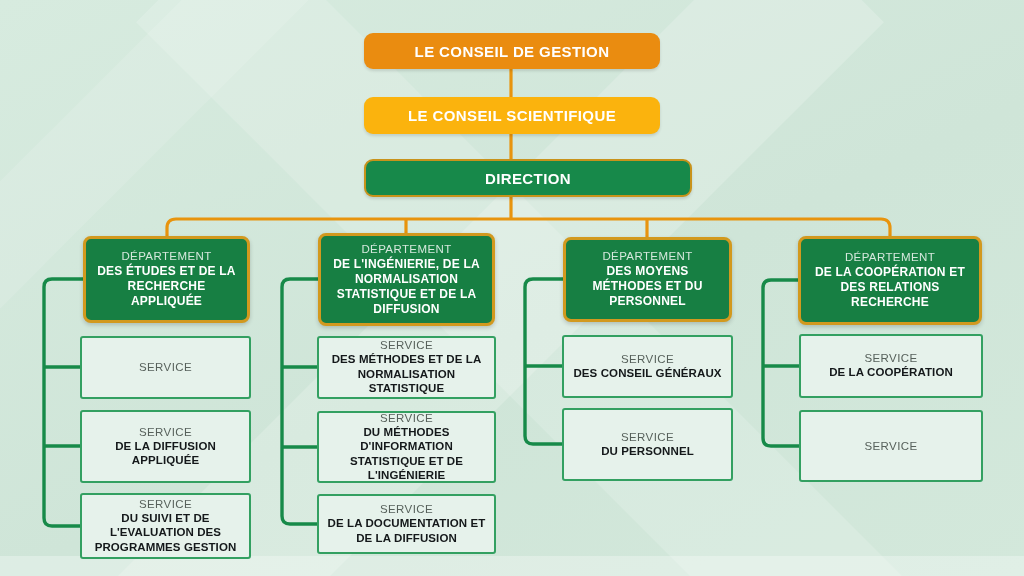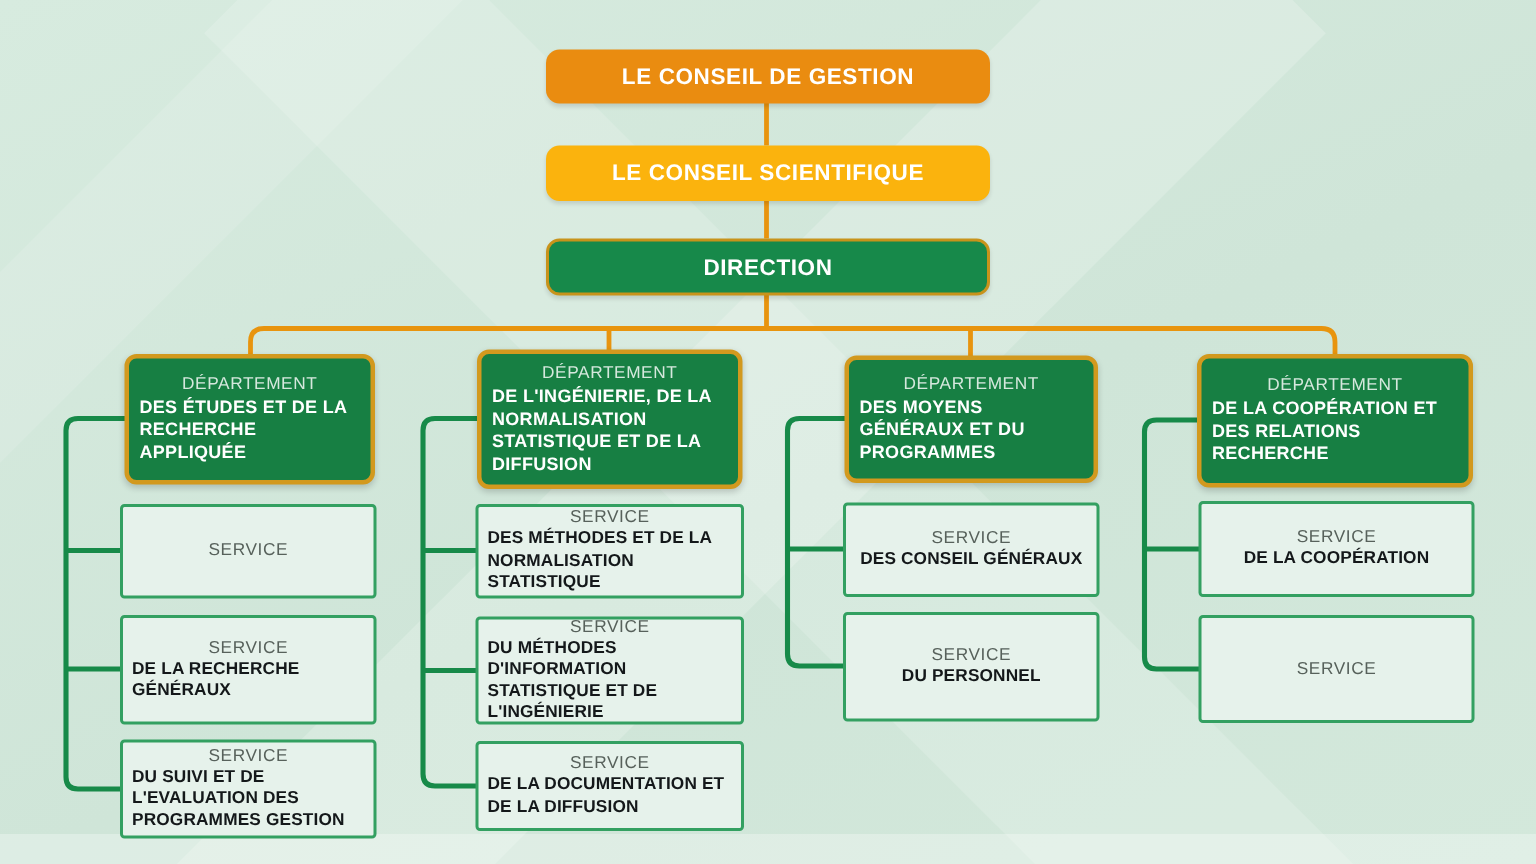--- a/index.html
+++ b/index.html
@@ -9,40 +9,40 @@
     background:linear-gradient(155deg,#d7ebdf 0%,#cfe5d8 55%,#d3e8db 100%);
   }
   .bg-band{position:absolute;background:rgba(255,255,255,0.20);pointer-events:none;}
   .band-a{width:150px;height:950px;left:420px;top:-170px;transform:rotate(45deg);}
   .band-b{width:150px;height:950px;left:450px;top:-170px;transform:rotate(-45deg);background:rgba(255,255,255,0.16);}
   .band-c{width:90px;height:600px;left:120px;top:-220px;transform:rotate(45deg);background:rgba(255,255,255,0.12);}
   .bg-bottom{position:absolute;left:0;bottom:0;width:1024px;height:20px;background:rgba(255,255,255,0.30);pointer-events:none;}
 
   #connectors{position:absolute;left:0;top:0;width:1024px;height:576px;z-index:1;pointer-events:none;}
 
-  .node{position:absolute;z-index:2;box-sizing:border-box;display:flex;align-items:center;justify-content:center;}
+  .node{position:absolute;z-index:2;box-sizing:border-box;display:flex;align-items:center;justify-content:center;text-align:center;}
   .pill{color:#fff;font-weight:bold;font-size:15px;letter-spacing:.4px;border-radius:9px;box-shadow:0 2px 3px rgba(0,0,0,0.12);}
   .pill-gestion{background:#EA8C10;}
   .pill-scientifique{background:#FBB30D;}
   .pill-direction{background:#17894A;border:2.5px solid #C8931B;}
 
   .dept{background:#177F43;border:3px solid #D2991E;border-radius:8px;color:#fff;
         flex-direction:column;padding:4px 7px;box-shadow:0 2px 4px rgba(0,0,0,0.18);}
   .dept .t{font-size:11.5px;color:rgba(255,255,255,0.82);margin-bottom:2px;letter-spacing:.4px;}
   .dept .n{font-size:12px;font-weight:bold;line-height:1.25;letter-spacing:.2px;}
 
   .svc{background:#E6F2EB;border:2px solid #33A061;border-radius:3px;flex-direction:column;
        padding:3px 6px;}
   .svc .t{font-size:11.5px;color:#57615B;margin-bottom:1px;letter-spacing:.4px;}
   .svc .n{font-size:11.5px;font-weight:bold;color:#14181A;line-height:1.26;letter-spacing:.1px;}
 
   
   #n-gestion{left:364px;top:33px;width:296px;height:36px;}
   #n-scientifique{left:364px;top:97px;width:296px;height:37px;}
-  #n-direction{left:364px;top:159px;width:296px;height:38px;}
+  #n-direction{left:364px;top:159px;width:328px;height:38px;}
 
   #d1{left:83px; top:236px;width:167px;height:87px;}
   #d2{left:318px;top:233px;width:177px;height:93px;}
   #d3{left:563px;top:237px;width:169px;height:85px;}
   #d4{left:798px;top:236px;width:184px;height:89px;}
 
   #s11{left:80px; top:336px;width:171px;height:63px;}
   #s12{left:80px; top:410px;width:171px;height:73px;}
   #s13{left:80px; top:493px;width:171px;height:66px;}
 
@@ -99,21 +99,21 @@
 
 <div id="d1" class="node dept">
   <div class="t">DÉPARTEMENT</div>
   <div class="n">DES ÉTUDES ET DE LA RECHERCHE APPLIQUÉE</div>
 </div>
 <div id="s11" class="node svc">
   <div class="t">SERVICE</div>
 </div>
 <div id="s12" class="node svc">
   <div class="t">SERVICE</div>
-  <div class="n">DE LA RECHERCHE GÉNÉRAUX</div>
+  <div class="n">DE LA DIFFUSION APPLIQUÉE</div>
 </div>
 <div id="s13" class="node svc">
   <div class="t">SERVICE</div>
   <div class="n">DU SUIVI ET DE L'EVALUATION DES PROGRAMMES GESTION</div>
 </div>
 
 <div id="d2" class="node dept">
   <div class="t">DÉPARTEMENT</div>
   <div class="n">DE L'INGÉNIERIE, DE LA NORMALISATION STATISTIQUE ET DE LA DIFFUSION</div>
 </div>
@@ -125,21 +125,21 @@
   <div class="t">SERVICE</div>
   <div class="n">DU MÉTHODES D'INFORMATION STATISTIQUE ET DE L'INGÉNIERIE</div>
 </div>
 <div id="s23" class="node svc">
   <div class="t">SERVICE</div>
   <div class="n">DE LA DOCUMENTATION ET DE LA DIFFUSION</div>
 </div>
 
 <div id="d3" class="node dept">
   <div class="t">DÉPARTEMENT</div>
-  <div class="n">DES MOYENS GÉNÉRAUX ET DU PROGRAMMES</div>
+  <div class="n">DES MOYENS MÉTHODES ET DU PERSONNEL</div>
 </div>
 <div id="s31" class="node svc">
   <div class="t">SERVICE</div>
   <div class="n">DES CONSEIL GÉNÉRAUX</div>
 </div>
 <div id="s32" class="node svc">
   <div class="t">SERVICE</div>
   <div class="n">DU PERSONNEL</div>
 </div>
 

